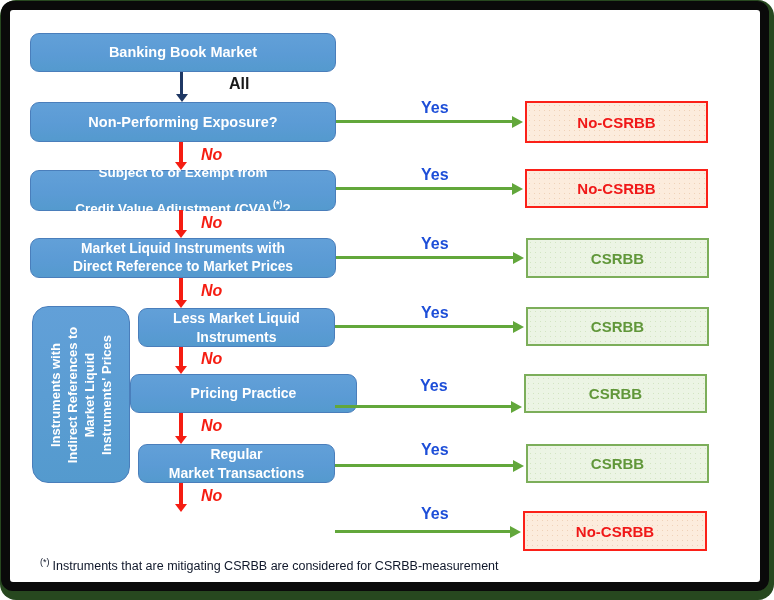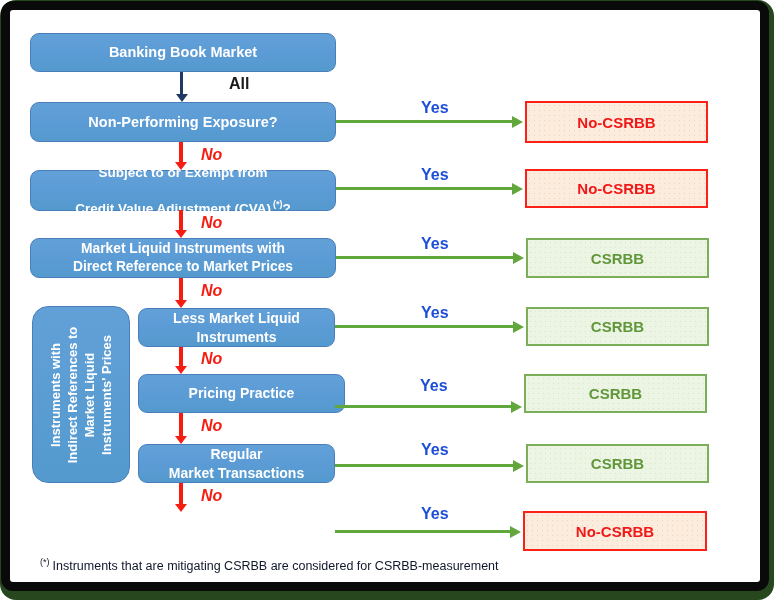--- a/index.html
+++ b/index.html
@@ -77,21 +77,21 @@
       <span>Credit Value Adjustment (CVA)</span><sup>(*)</sup><span>?</span>
     </span>
   </div>
 
   <div class="node small" style="left:30px; top:238px; width:306px; height:40px; font-size:13.8px;">Market Liquid Instruments with
 Direct Reference to Market Prices</div>
 
   <div class="node small" style="left:138px; top:308px; width:197px; height:39px;">Less Market Liquid
 Instruments</div>
 
-  <div class="node small" style="left:138px; top:374px; width:207px; height:39px;">Pricing Practice</div>
+  <div class="node small" style="left:130px; top:374px; width:227px; height:39px;">Pricing Practice</div>
 
   <div class="node small" style="left:138px; top:444px; width:197px; height:39px;">Regular
 Market Transactions</div>
 
 
   <div class="side-box" style="left:32px; top:306px; width:98px; height:177px;">
     <span class="rot">Instruments with
 Indirect References to
 Market Liquid
 Instruments' Prices</span>

